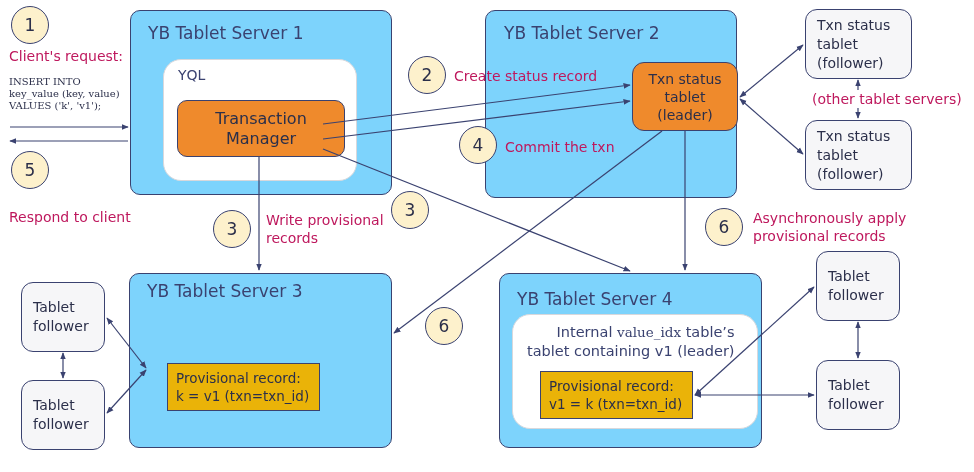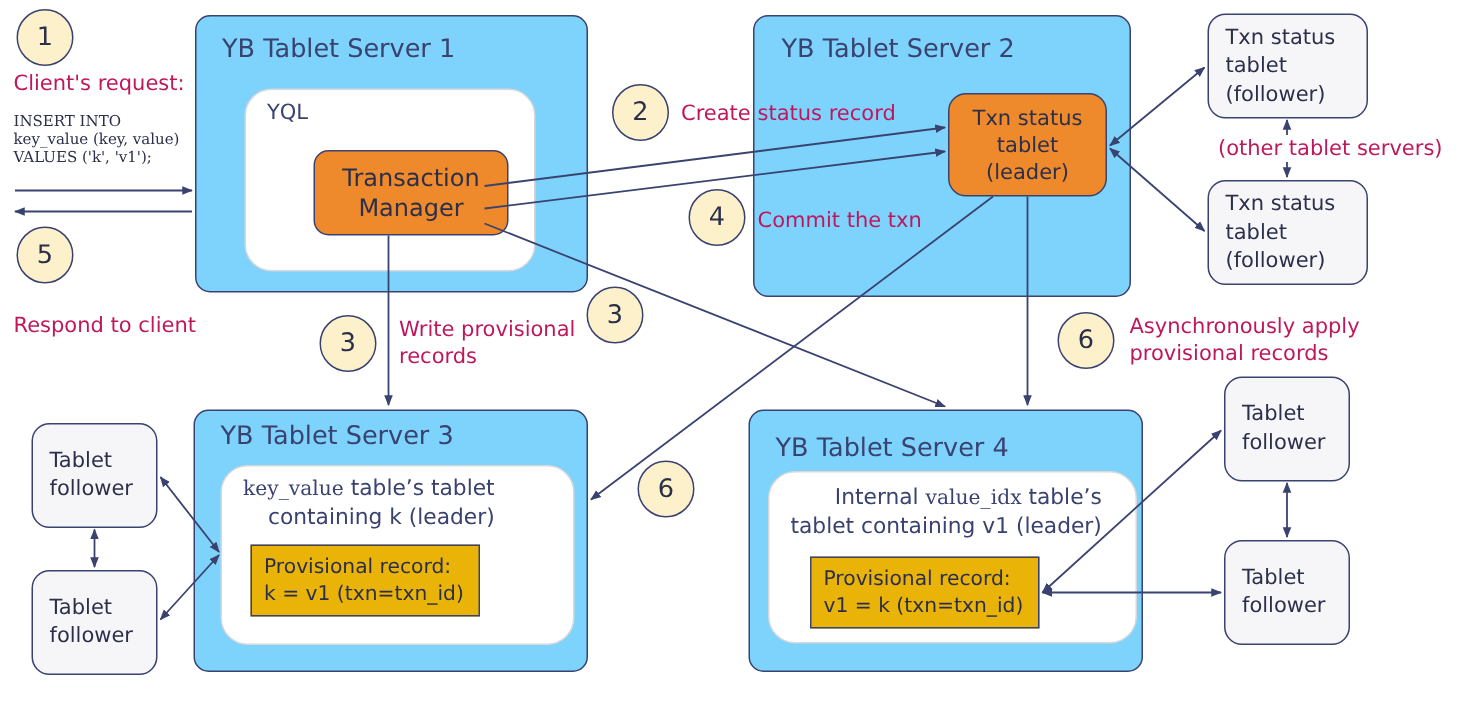--- a/index.html
+++ b/index.html
@@ -25,42 +25,36 @@
   </style>
 </head>
 <body>
 
 <div class="server" style="left:130px;top:10px;width:262px;height:185px;">
   <div class="server-title" style="left:17px;top:12px;">YB Tablet Server 1</div>
   <div class="inner" style="left:32px;top:48px;width:194px;height:122px;">
     <div class="inner-title" style="left:14px;top:6px;font-size:14px;">YQL</div>
   </div>
 </div>
-<div class="orange" style="left:177px;top:100px;width:130px;height:57px;border-radius:10px;flex-direction:column;font-size:16px;line-height:20px;margin-left:32px;">
+<div class="orange" style="left:177px;top:100px;width:168px;height:57px;border-radius:10px;flex-direction:column;font-size:16px;line-height:20px;">
   <span>Transaction</span>
   <span>Manager</span>
 </div>
 
-<div class="server" style="left:502px;top:10px;width:252px;height:188px;">
+<div class="server" style="left:485px;top:10px;width:252px;height:188px;">
   <div class="server-title" style="left:18px;top:12px;">YB Tablet Server 2</div>
 </div>
 <div class="orange" style="left:632px;top:62px;width:106px;height:69px;border-radius:12px;flex-direction:column;font-size:14px;line-height:18px;">
   <span>Txn status</span>
   <span>tablet</span>
   <span>(leader)</span>
 </div>
 
 <div class="server" style="left:129px;top:273px;width:263px;height:175px;">
   <div class="server-title" style="left:17px;top:7px;">YB Tablet Server 3</div>
-  <div class="inner" style="left:17px;top:36px;width:236px;height:120px;">
-    <div class="inner-title" style="left:14px;top:6px;">
-      <span class="mono-serif">key_value</span><span> table’s tablet</span><br>
-      <span>containing k (leader)</span>
-    </div>
-  </div>
 </div>
 <div class="rec" style="left:167px;top:363px;width:153px;height:48px;">
   <div>Provisional record:</div>
   <div><span>k = v1 (txn=</span><b>txn_id</b><span>)</span></div>
 </div>
 
 <div class="server" style="left:499px;top:273px;width:263px;height:175px;">
   <div class="server-title" style="left:17px;top:15px;">YB Tablet Server 4</div>
   <div class="inner" style="left:12px;top:40px;width:246px;height:115px;">
     <div class="inner-title" style="left:14px;top:8px;">

